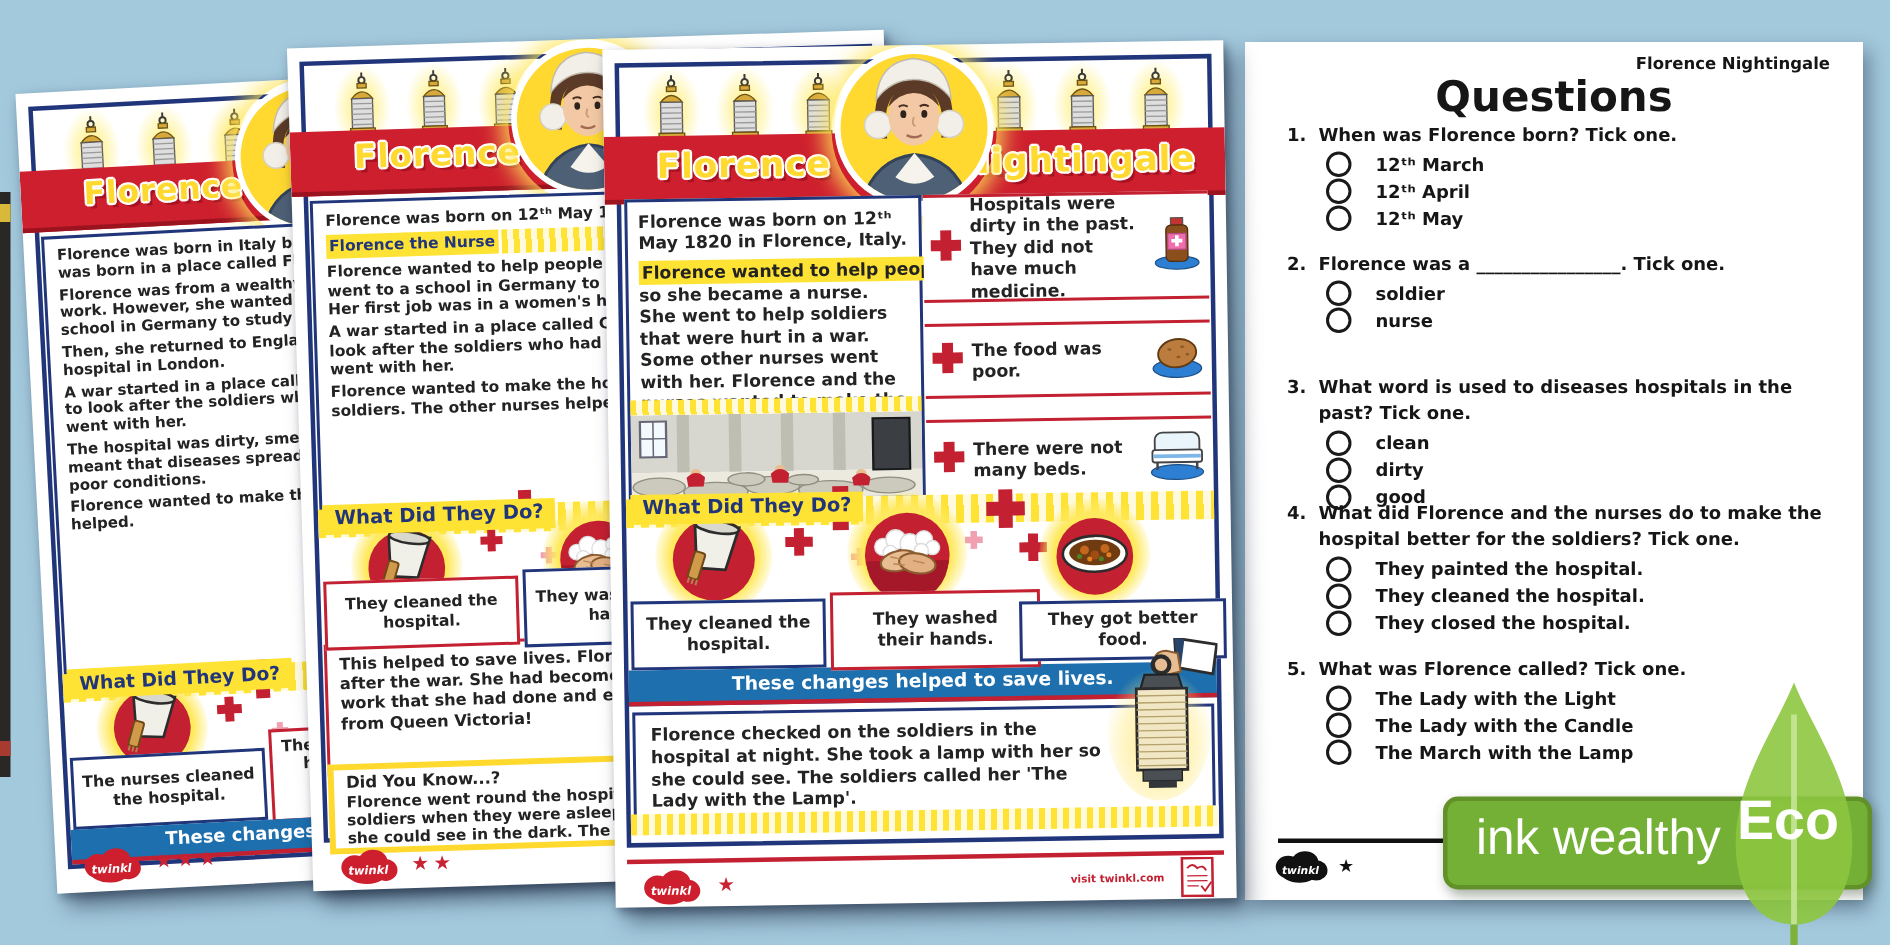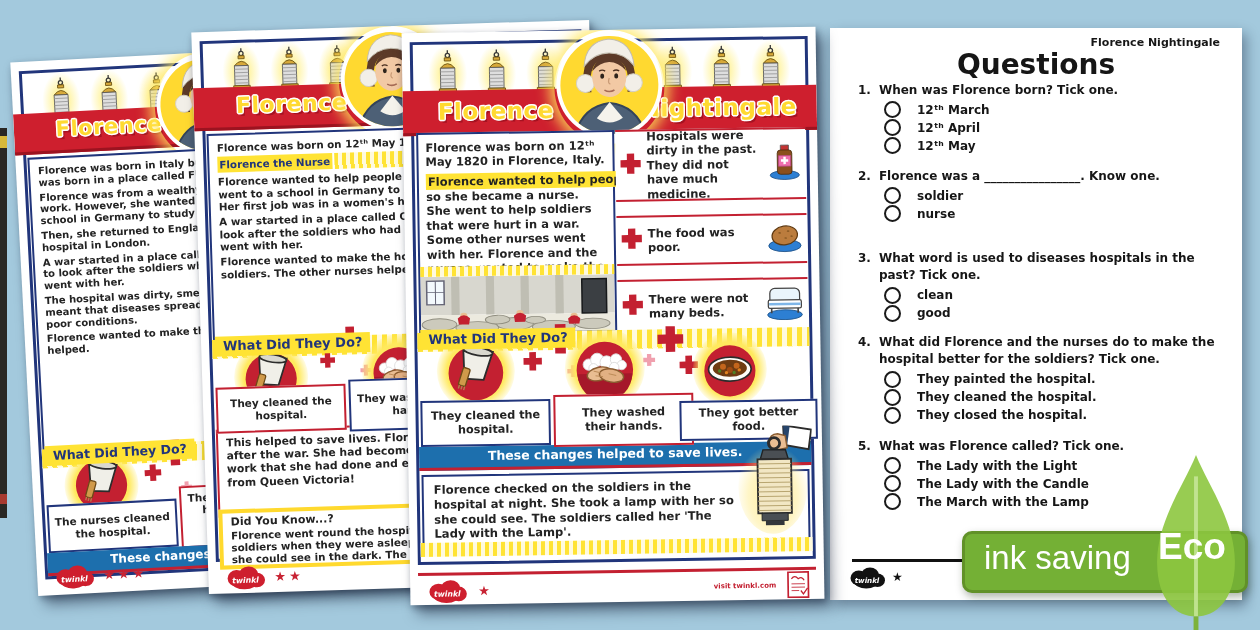--- a/index.html
+++ b/index.html
@@ -499,40 +499,44 @@
       </div>
     <div class="optrow">
         <span class="radio"></span>
         <span class="optlabel">12ᵗʰ May</span>
       </div>
   </div>
 
   <div class="qblock" style="top:140px;">
     <div class="qline">
         <span>2.</span>
-        <span>Florence was a ________________. Know one.</span>
+        <span>Florence was a ________________. Tick one.</span>
       </div>
     <div class="optrow">
         <span class="radio"></span>
         <span class="optlabel">soldier</span>
       </div>
     <div class="optrow">
         <span class="radio"></span>
         <span class="optlabel">nurse</span>
       </div>
   </div>
 
   <div class="qblock" style="top:222px;">
     <div class="qline">
         <span>3.</span>
         <span>What word is used to diseases hospitals in the past? Tick one.</span>
       </div>
     <div class="optrow">
         <span class="radio"></span>
         <span class="optlabel">clean</span>
+      </div>
+    <div class="optrow">
+        <span class="radio"></span>
+        <span class="optlabel">dirty</span>
       </div>
     <div class="optrow">
         <span class="radio"></span>
         <span class="optlabel">good</span>
       </div>
   </div>
 
   <div class="qblock" style="top:306px;">
     <div class="qline">
         <span>4.</span>
@@ -577,14 +581,14 @@
       </svg></span>
   <span class="abs" style="left:62px;top:542px;color:#111;font-size:12px;letter-spacing:2px;">★</span>
 </div>
 
 <div class="ecobadge" style="left:962px;top:531px;width:280px;height:56px;z-index:10;"></div>
 <svg class="abs" style="left:1146px;top:455px;z-index:11;" width="100" height="175" viewBox="0 0 100 180">
   <path d="M50 0 C38 30 10 68 10 110 C10 150 30 166 50 166 C70 166 90 150 90 110 C90 68 62 30 50 0 Z" fill="#8dc63f" opacity="0.9"></path>
   <path d="M50 22 V166" stroke="#c9e89c" stroke-width="4" opacity="0.85"></path>
   <path d="M50 166 V180" stroke="#7db23a" stroke-width="5"></path>
 </svg>
-<span class="ecotext" style="left:984px;top:539px;font-size:33px;z-index:12;">ink saving</span>
+<span class="ecotext" style="left:984px;top:539px;font-size:33px;z-index:12;">ink wealthy</span>
 <span class="ecotext" style="left:1158px;top:526px;font-size:37px;font-weight:bold;z-index:12;">Eco</span>
 
 </body></html>

